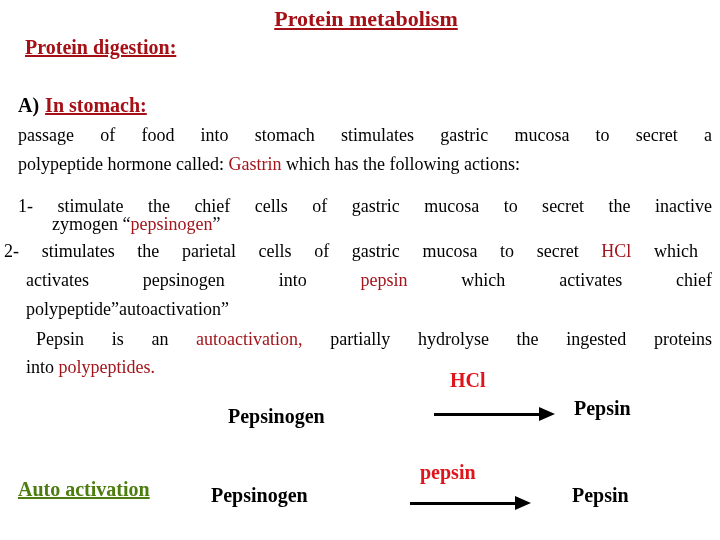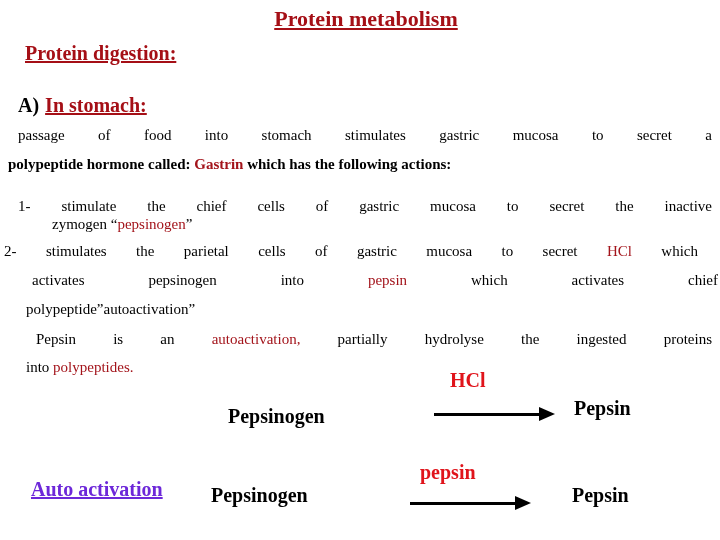--- a/index.html
+++ b/index.html
@@ -1,56 +1,56 @@
 <!DOCTYPE html>
 <html><head>
 <meta charset="utf-8">
 <style>
   html, body { margin:0; padding:0; background:#ffffff; }
   body { width:720px; height:540px; position:relative; overflow:hidden;
          font-family:"Liberation Serif", serif; color:#000; }
   .abs { position:absolute; white-space:nowrap; }
   .title { left:0; width:732px; text-align:center; top:6px; font-size:22px; font-weight:bold;
            color:#a50f16; text-decoration:underline; }
-  .subtitle { left:25px; top:42px; font-size:20px; font-weight:bold; color:#a50f16; text-decoration:underline;text-align:center; }
+  .subtitle { left:25px; top:36px; font-size:20px; font-weight:bold; color:#a50f16; text-decoration:underline;text-align:center; }
   .sec { left:18px; top:94px; font-size:20px; font-weight:bold; color:#000; }
   .sec .u { color:#a50f16; text-decoration:underline; margin-left:6px;margin-top:23px; }
-  .para { position:absolute; font-size:15px; line-height:29.6px; }
+  .para { position:absolute; font-size:18px; line-height:29.6px; }
   .just { text-align:justify; text-align-last:justify; white-space:nowrap; }
   .red { color:#a3141b; }
   .bright { color:#e0141b; }
   .eq { font-weight:bold; font-size:20px; }
   .arrow { position:absolute; height:3px; background:#000; }
   .arrow::after { content:""; position:absolute; right:-14px; top:-6px; border-left:16px solid #000;
                   border-top:7.5px solid transparent; border-bottom:7.5px solid transparent; }
 </style>
 </head>
 <body>
 
 <div class="abs title">Protein metabolism</div>
 <div class="abs subtitle">Protein digestion:</div>
 
 <div class="abs sec">
   <span>A)</span><span class="u">In stomach:</span>
 </div>
 
 <div class="para just" style="left:18px; width:694px; top:121px;">passage of food into stomach stimulates gastric mucosa to secret a</div>
-<div class="para" style="left:8px; top:150px;font-weight:bold;">
+<div class="para" style="left:18px; top:150px;">
   <span>polypeptide hormone called: </span><span class="red">Gastrin</span><span> which has the following actions:</span>
 </div>
 
 <div class="para just" style="left:18px; width:694px; top:192px;">1- stimulate the chief cells of gastric mucosa to secret the inactive</div>
 <div class="para" style="left:26px; top:210px;margin-left:26px;">
   <span>zymogen “</span><span class="red">pepsinogen</span><span>”</span>
 </div>
 
 <div class="para just" style="left:4px; width:694px; top:237px;">
   <span>2- stimulates the parietal cells of gastric mucosa to secret </span><span class="red">HCl</span><span> which</span>
 </div>
-<div class="para" style="left:32px; width:686px; top:266px; display:flex; justify-content:space-between;">
+<div class="para" style="left:26px; width:686px; top:266px; display:flex; justify-content:space-between;">
   <span>activates</span>
     <span>pepsinogen</span>
     <span>into</span>
     <span class="red">pepsin</span>
     <span>which</span>
     <span>activates</span>
     <span>chief</span>
 </div>
 <div class="para" style="left:26px; top:295px;">polypeptide”autoactivation”</div>
 
@@ -60,16 +60,16 @@
 <div class="para" style="left:26px; top:353px;">
   <span>into </span><span class="red">polypeptides.</span>
 </div>
 
 <div class="abs eq bright" style="left:450px; top:369px;">HCl</div>
 <div class="abs eq" style="left:228px; top:405px;">Pepsinogen</div>
 <div class="arrow" style="left:434px; top:413px; width:107px;"></div>
 <div class="abs eq" style="left:574px; top:397px;">Pepsin</div>
 
 <div class="abs eq bright" style="left:420px; top:461px;">pepsin</div>
-<div class="abs eq" style="left:18px; top:478px; color:#6d28d9; text-decoration:underline;margin-left:13px;">Auto activation</div>
+<div class="abs eq" style="left:18px; top:478px; color:#4d7c0f; text-decoration:underline;">Auto activation</div>
 <div class="abs eq" style="left:211px; top:484px;">Pepsinogen</div>
 <div class="arrow" style="left:410px; top:502px; width:107px;"></div>
 <div class="abs eq" style="left:572px; top:484px;">Pepsin</div>
 
 </body></html>

